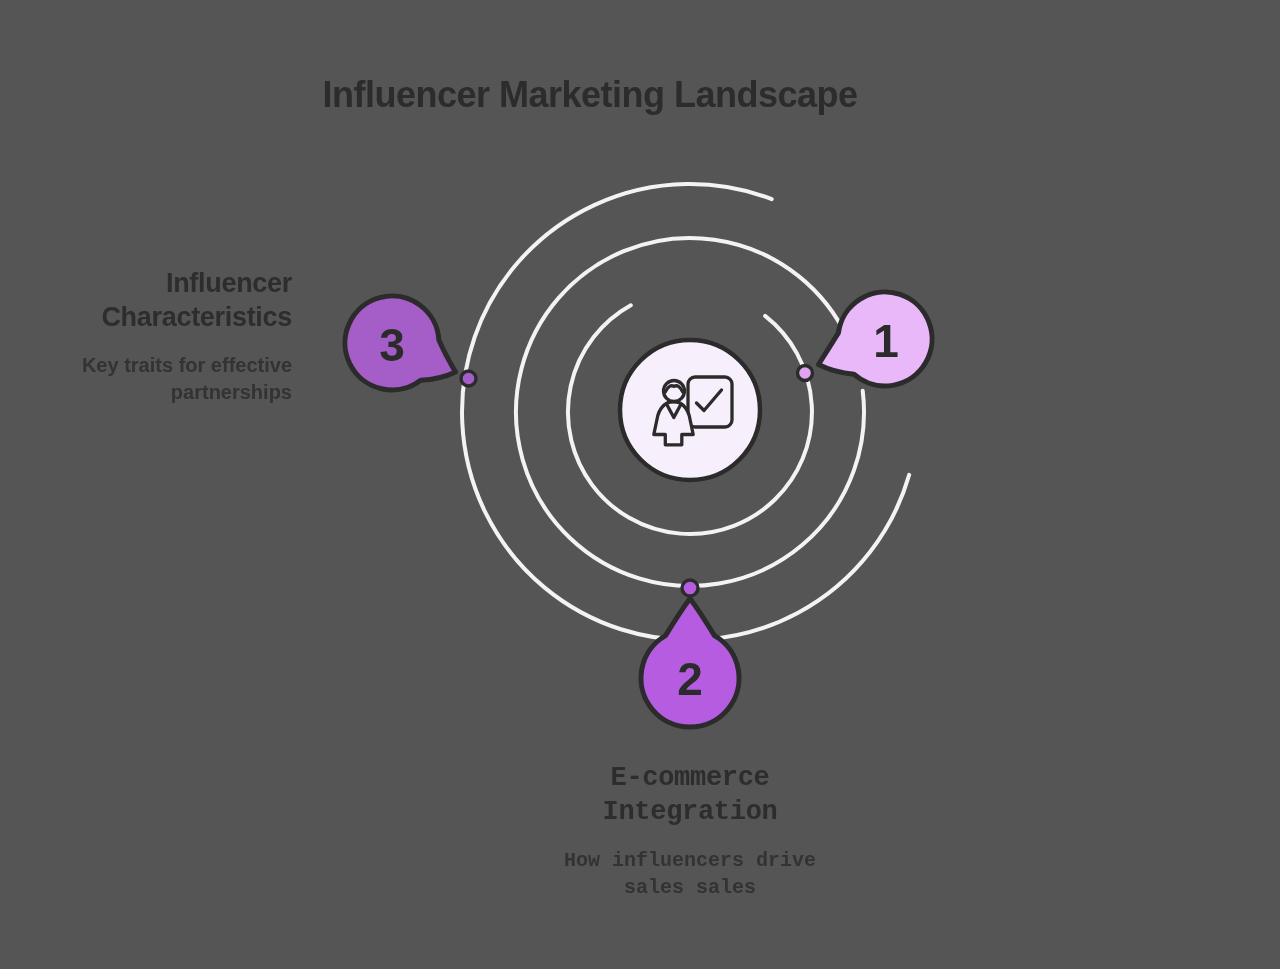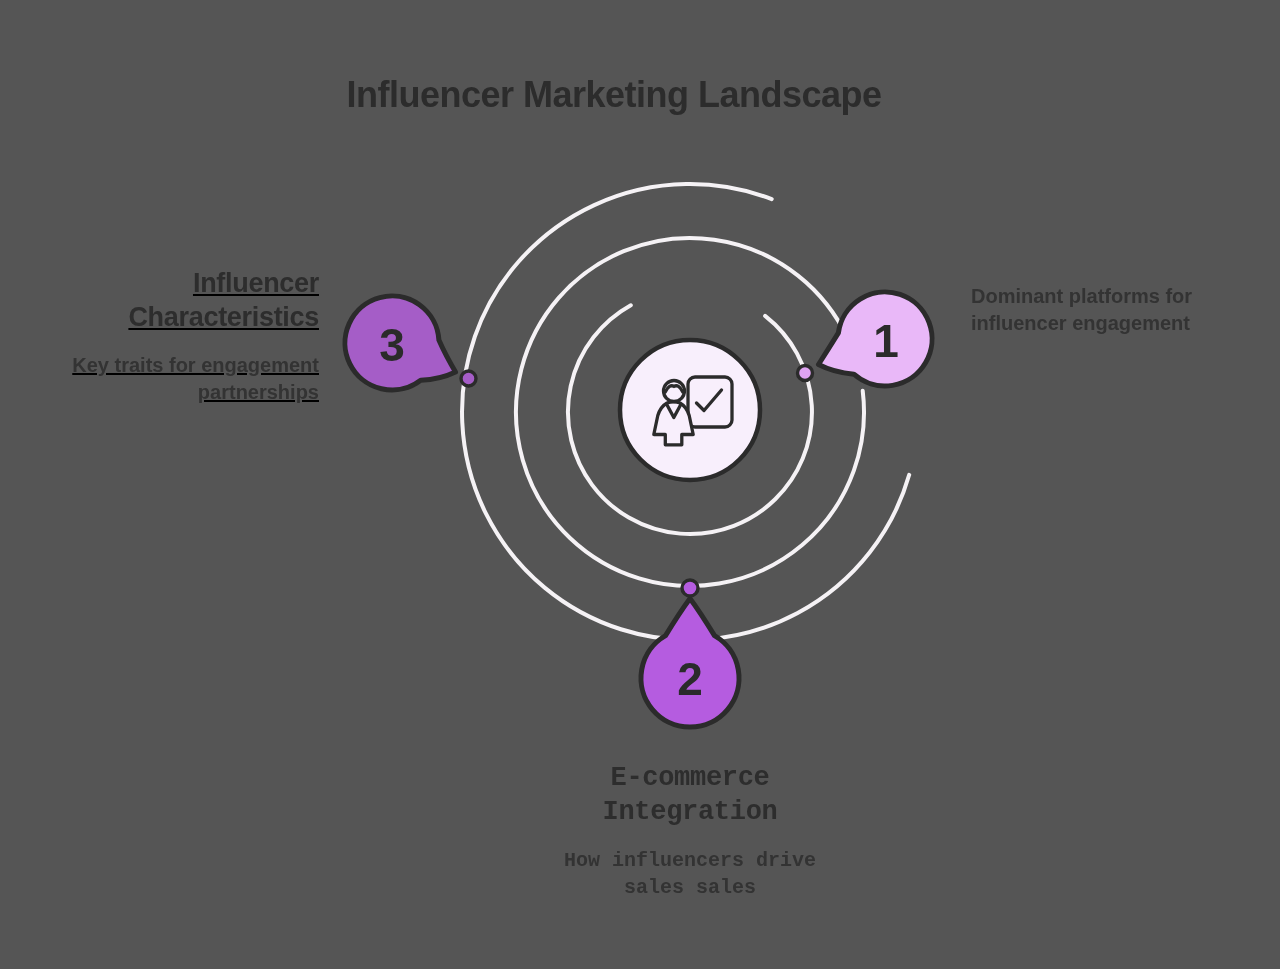--- a/index.html
+++ b/index.html
@@ -8,33 +8,32 @@
     width:1280px; height:969px;
     background:#555555;
     font-family:"Liberation Sans", sans-serif;
     overflow:hidden;
   }
   .page-title {
     position:absolute; top:74px; left:0; width:1180px;
     text-align:center;
     font-size:36px; font-weight:700; letter-spacing:-0.5px;
     color:#2c2c2c;
-    padding-left:24px;
   }
   .diagram-svg { position:absolute; left:0; top:0; }
   .label { position:absolute; }
   .label-heading {
     font-size:27px; font-weight:700; line-height:34px;
     letter-spacing:-0.3px; color:#2d2d2d;
   }
   .label-desc {
     font-size:20px; font-weight:600; line-height:27px;
     color:#333333; margin-top:18px;
   }
-  .label-left  { left:59px;  top:266px; width:260px; text-align:right;text-decoration:underline; }
+  .label-left  { left:32px;  top:266px; width:260px; text-align:right; }
   .label-right { left:971px; top:265px; width:250px; text-align:left; }
   .label-bottom{ left:530px; top:761px; width:320px; text-align:center;font-family:Liberation Mono, monospace; }
   .label-bottom .label-heading { max-width:212px; margin:0 auto; }
   .bubble-number {
     font-size:46px; font-weight:700; fill:#2b2b2b;
   }
 </style>
 </head>
 <body>
 
@@ -76,26 +75,25 @@
         <path fill="none" d="M 696.5 403 L 704 410.5 L 721.5 390"></path>
         <path d="M 667 403 C 662.5 405.5 659.5 410 657.8 415.5 L 653.8 434.5 L 665.3 434.5 L 665.3 444.8 L 681.8 444.8 L 681.8 434.5 L 693.2 434.5 L 689.2 415.5 C 687.5 410 684.5 405.5 680 403 Q 674 400.5 667 403 Z" fill="#f8effc"></path>
         <path fill="none" d="M 666.8 404.5 L 673.8 417.5 L 680.8 404.5"></path>
         <circle cx="674" cy="391" r="10.5" fill="#f8effc"></circle>
         <path fill="none" d="M 665.2 392 Q 669.5 383.5 674 386.5 Q 678.5 383.5 682.8 392"></path>
       </g>
     </g>
   </svg>
 
   <div class="label label-right">
-    <div class="label-desc">Dominant platforms for influencer engagement</div>
   </div>
 
   <div class="label label-bottom">
     <div class="label-heading">E-commerce Integration</div>
     <div class="label-desc">How influencers drive sales sales</div>
   </div>
 
   <div class="label label-left">
     <div class="label-heading">Influencer Characteristics</div>
-    <div class="label-desc">Key traits for engagement partnerships</div>
+    <div class="label-desc">Key traits for effective partnerships</div>
   </div>
 
 </div>
 
 </body></html>

